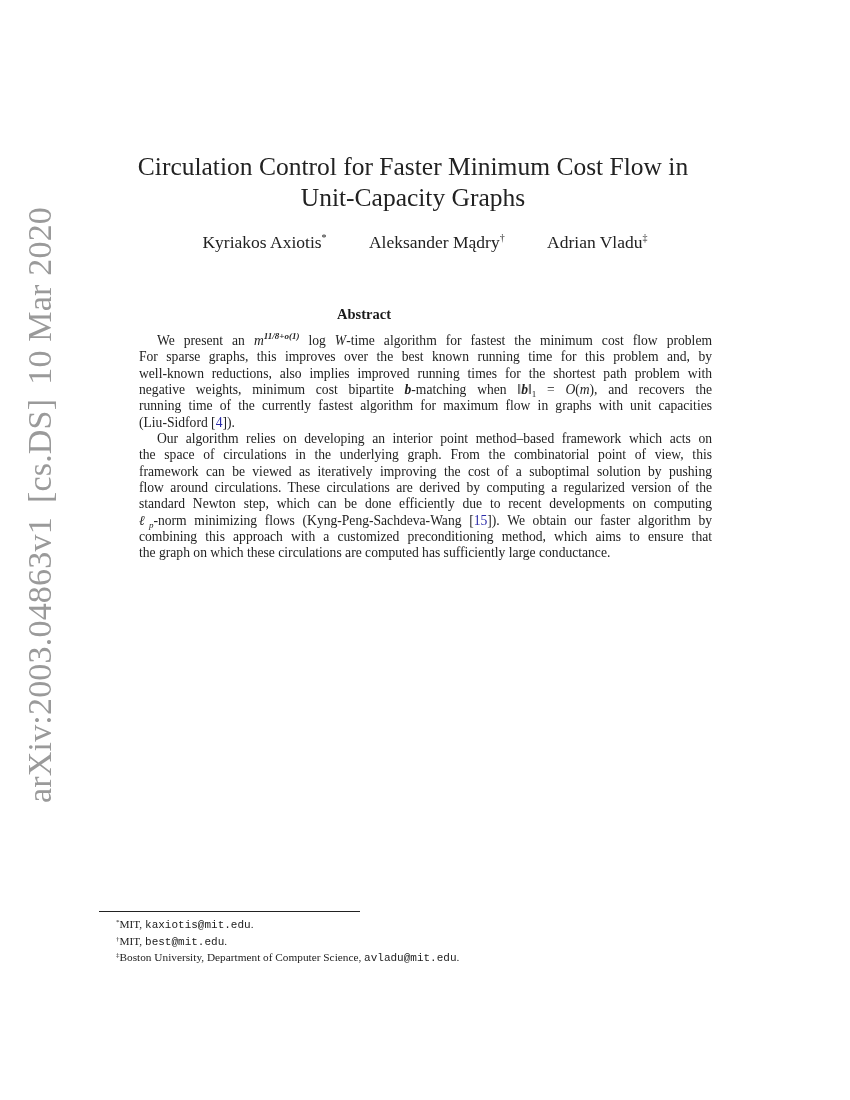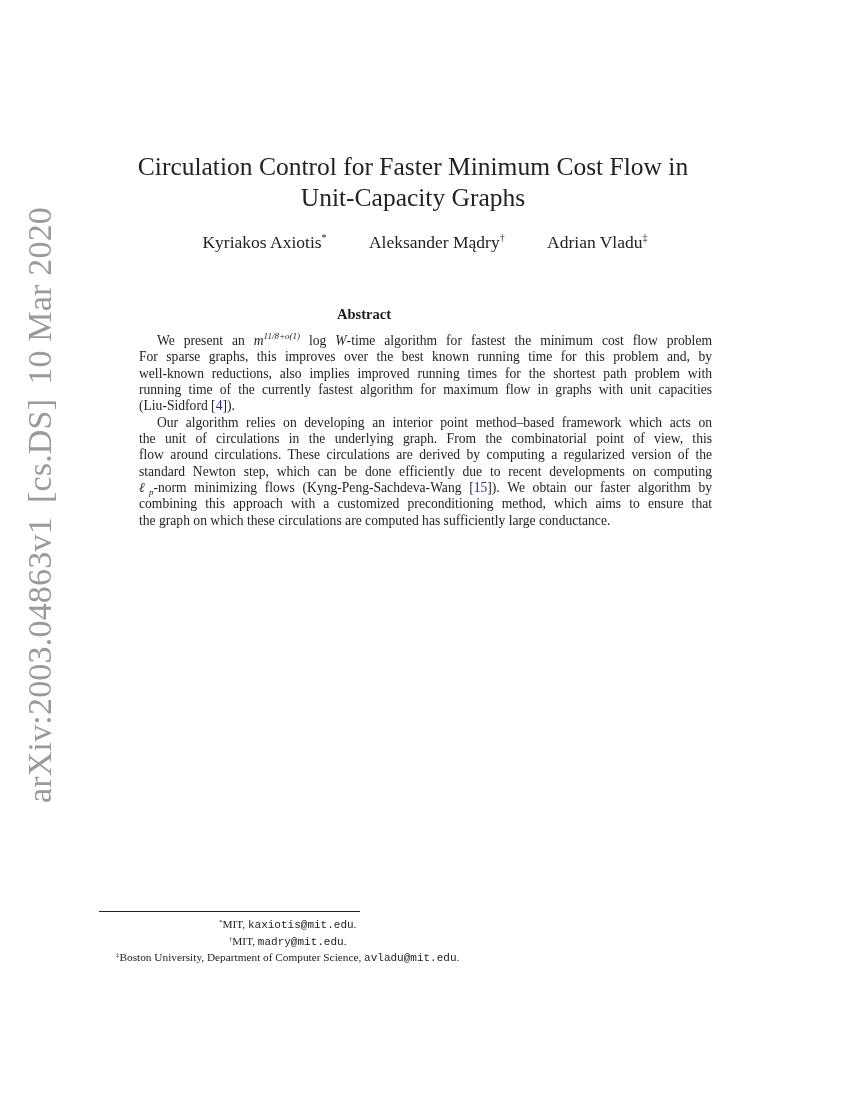--- a/index.html
+++ b/index.html
@@ -83,40 +83,39 @@
       text-align: justify;
       text-align-last: justify;
       white-space: nowrap;
       height: 16.35px;
     }
     .line.last { text-align-last: left; }
     .line.indent { padding-left: 18px; }
     .math { font-style: italic; }
     .bold-math { font-weight: bold; font-style: italic; }
     .cite { color: #2a2aa8; }
-    sup.exp { font-size: 9px; vertical-align: 6px; line-height: 0; }
+    sup.exp { font-size: 9px; vertical-align: 6px; line-height: 0; font-weight: bold; }
     sub.small { font-size: 9px; vertical-align: -3px; line-height: 0; }
 
     .footnote-rule {
       position: absolute;
       left: 99px;
       top: 911px;
       width: 261px;
       height: 0;
       border-top: 1.3px solid #222;
     }
     .footnotes {
       position: absolute;
       left: 116px;
       top: 917px;
       font-family: "Liberation Serif", serif;
       font-size: 11.3px;
       line-height: 15.5px;
       color: #222;
-      text-align: center;
     }
     .footnote sup { font-size: 7px; vertical-align: 4px; line-height: 0; }
     .mono { font-family: "Liberation Mono", monospace; font-size: 11px; }
   </style>
 </head>
 <body>
 
 <div class="page">
 
   <div class="arxiv-stamp">
@@ -134,32 +133,34 @@
     <span class="author"><span>Adrian Vladu</span><sup>‡</sup></span>
   </div>
 
   <div class="abstract-heading">Abstract</div>
 
   <div class="abstract">
 
     <span class="line indent"><span>We present an </span><span class="math">m</span><sup class="exp math">11/8+o(1)</sup><span> log </span><span class="math">W</span><span>-time algorithm for fastest the minimum cost flow problem</span></span>
     <span class="line">For sparse graphs, this improves over the best known running time for this problem and, by</span>
     <span class="line">well-known reductions, also implies improved running times for the shortest path problem with</span>
+    <span class="line"><span>negative weights, minimum cost bipartite </span><span class="bold-math">b</span><span>-matching when ‖</span><span class="bold-math">b</span><span>‖</span><sub class="small">1</sub><span> = </span><span class="math">O</span><span>(</span><span class="math">m</span><span>), and recovers the</span></span>
     <span class="line">running time of the currently fastest algorithm for maximum flow in graphs with unit capacities</span>
     <span class="line last"><span>(Liu-Sidford [</span><a class="cite">4</a><span>]).</span></span>
 
     <span class="line indent">Our algorithm relies on developing an interior point method–based framework which acts on</span>
-    <span class="line">the unit of circulations in the underlying graph. From the combinatorial point of view, this</span>
+    <span class="line">the space of circulations in the underlying graph. From the combinatorial point of view, this</span>
+    <span class="line">framework can be viewed as iteratively improving the cost of a suboptimal solution by pushing</span>
     <span class="line">flow around circulations. These circulations are derived by computing a regularized version of the</span>
     <span class="line">standard Newton step, which can be done efficiently due to recent developments on computing</span>
     <span class="line"><span class="math">ℓ</span><sub class="small math">p</sub><span>-norm minimizing flows (Kyng-Peng-Sachdeva-Wang [</span><a class="cite">15</a><span>]). We obtain our faster algorithm by</span></span>
     <span class="line">combining this approach with a customized preconditioning method, which aims to ensure that</span>
     <span class="line last">the graph on which these circulations are computed has sufficiently large conductance.</span>
   </div>
 
   <div class="footnote-rule"></div>
   <div class="footnotes">
     <div class="footnote"><sup>*</sup><span>MIT, </span><span class="mono">kaxiotis@mit.edu</span><span>.</span></div>
-    <div class="footnote"><sup>†</sup><span>MIT, </span><span class="mono">madry@mit.edu</span><span>.</span></div>
+    <div class="footnote"><sup>†</sup><span>MIT, </span><span class="mono">best@mit.edu</span><span>.</span></div>
     <div class="footnote"><sup>‡</sup><span>Boston University, Department of Computer Science, </span><span class="mono">avladu@mit.edu</span><span>.</span></div>
   </div>
 
 </div>
 
 </body></html>

